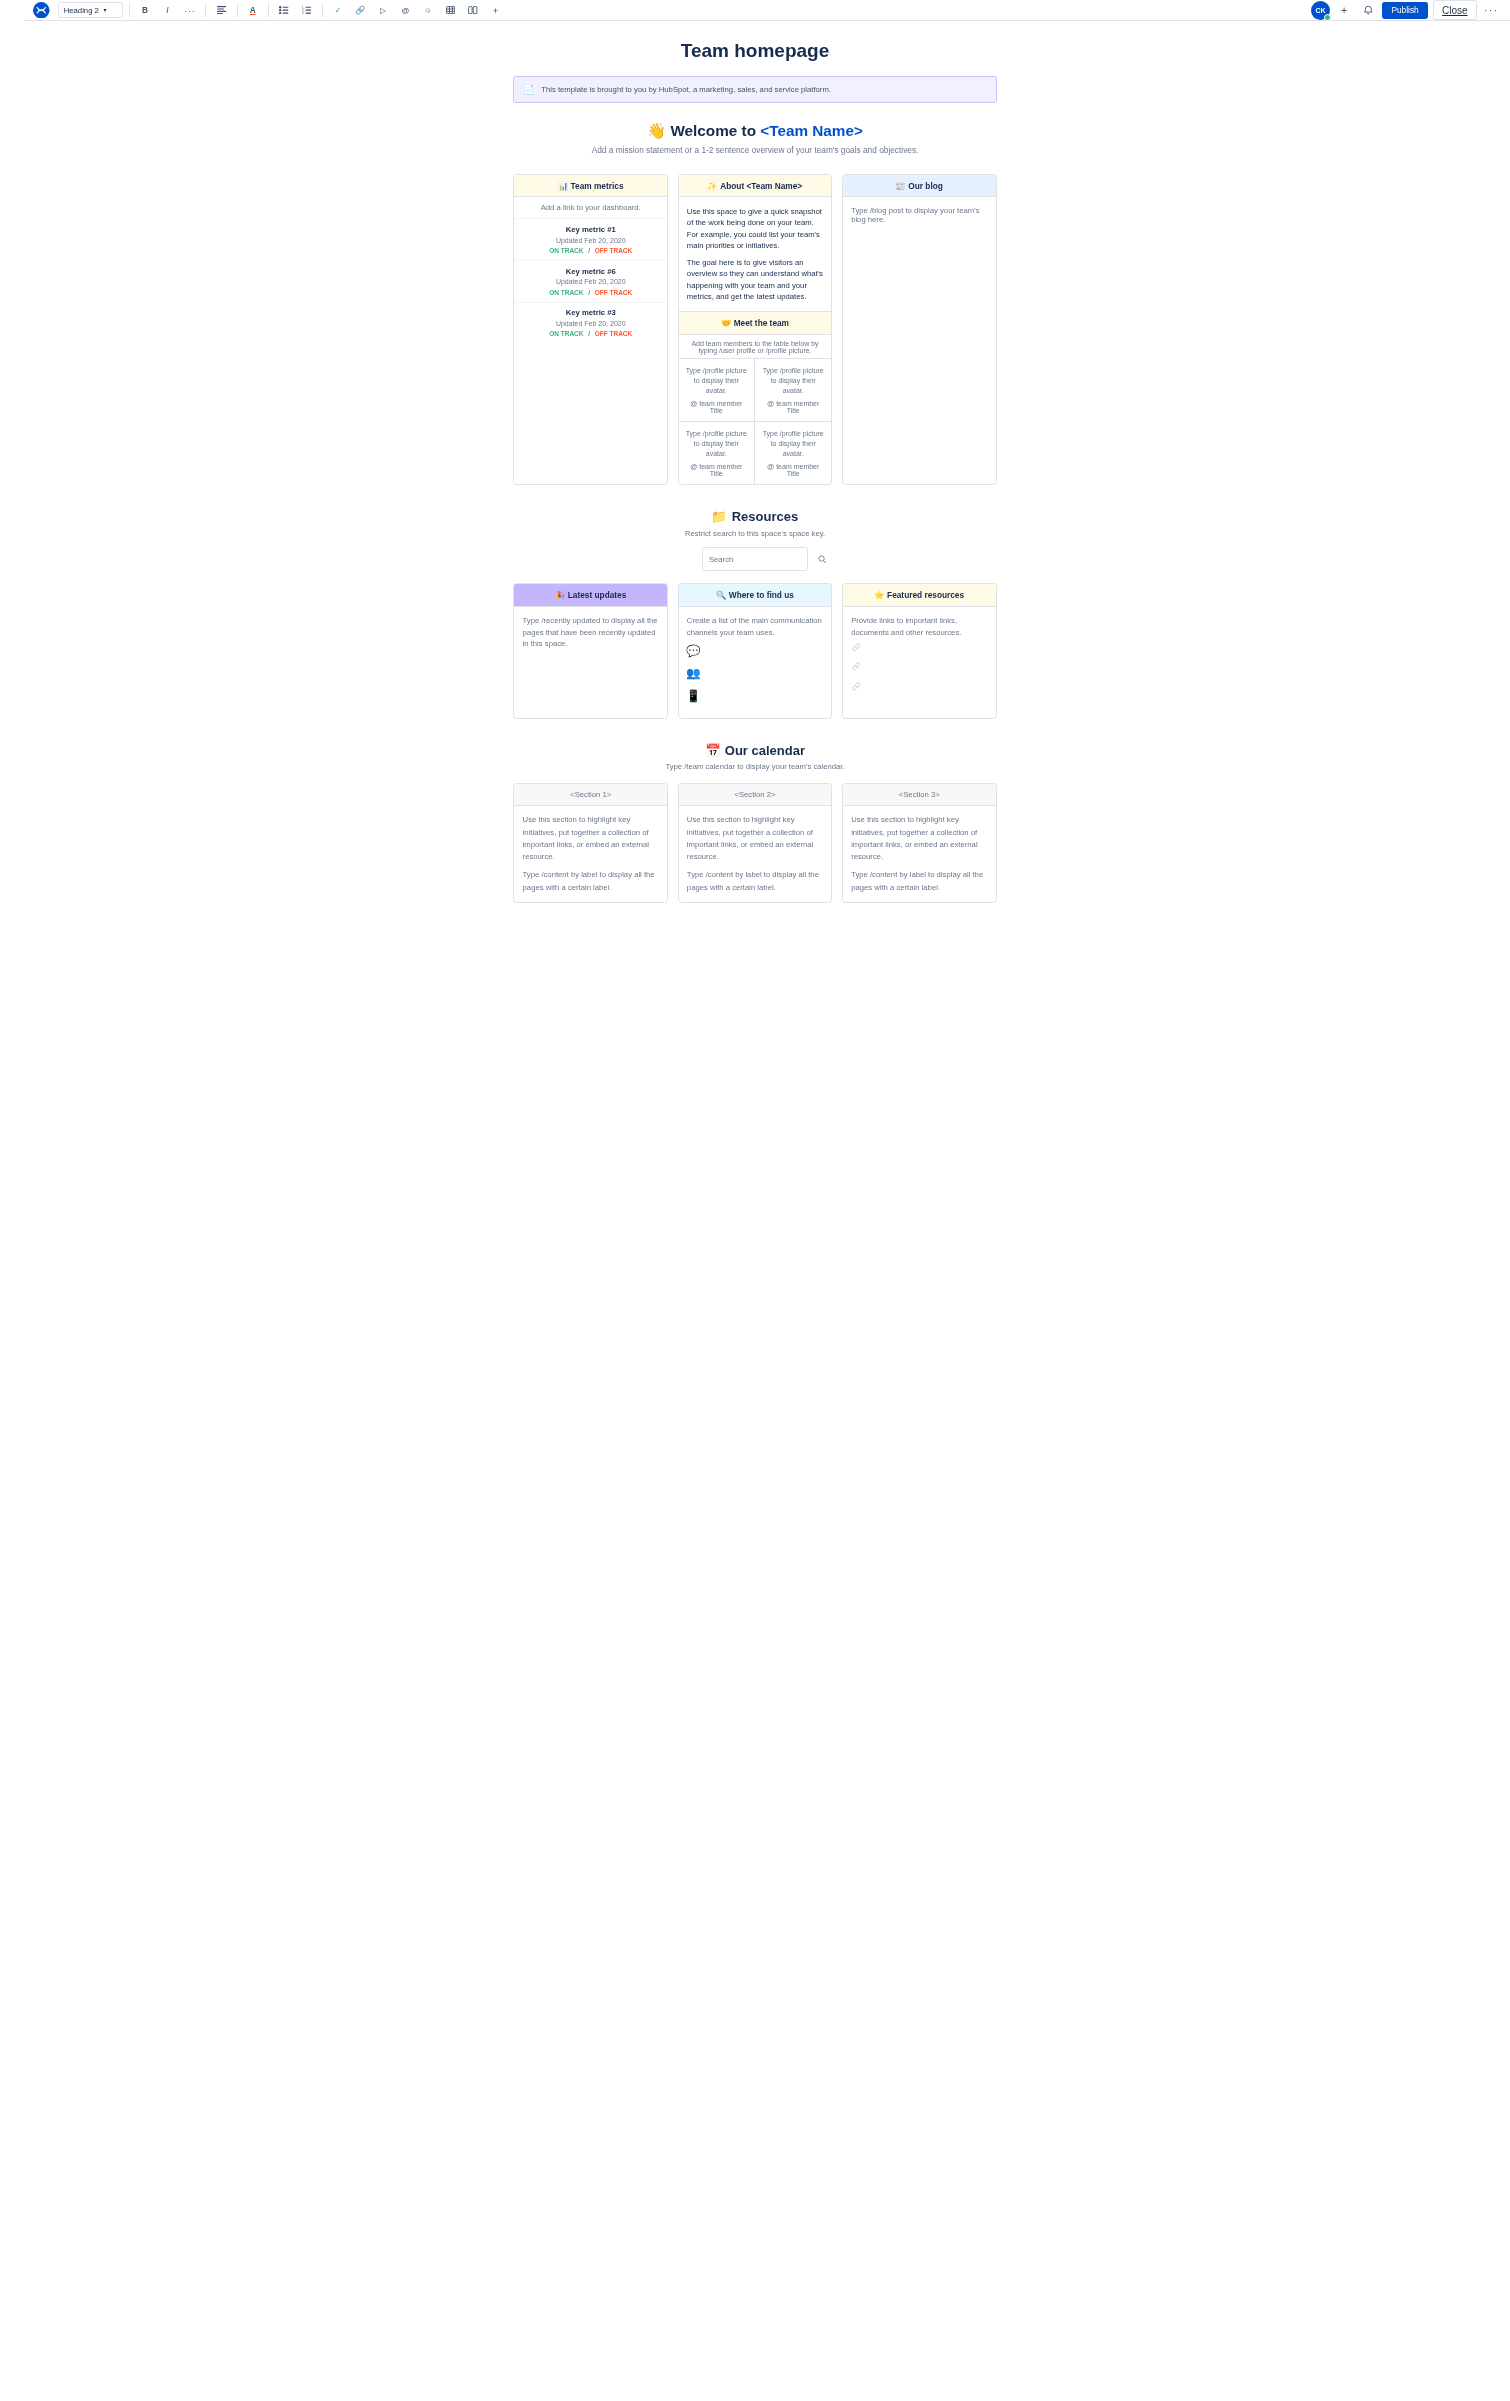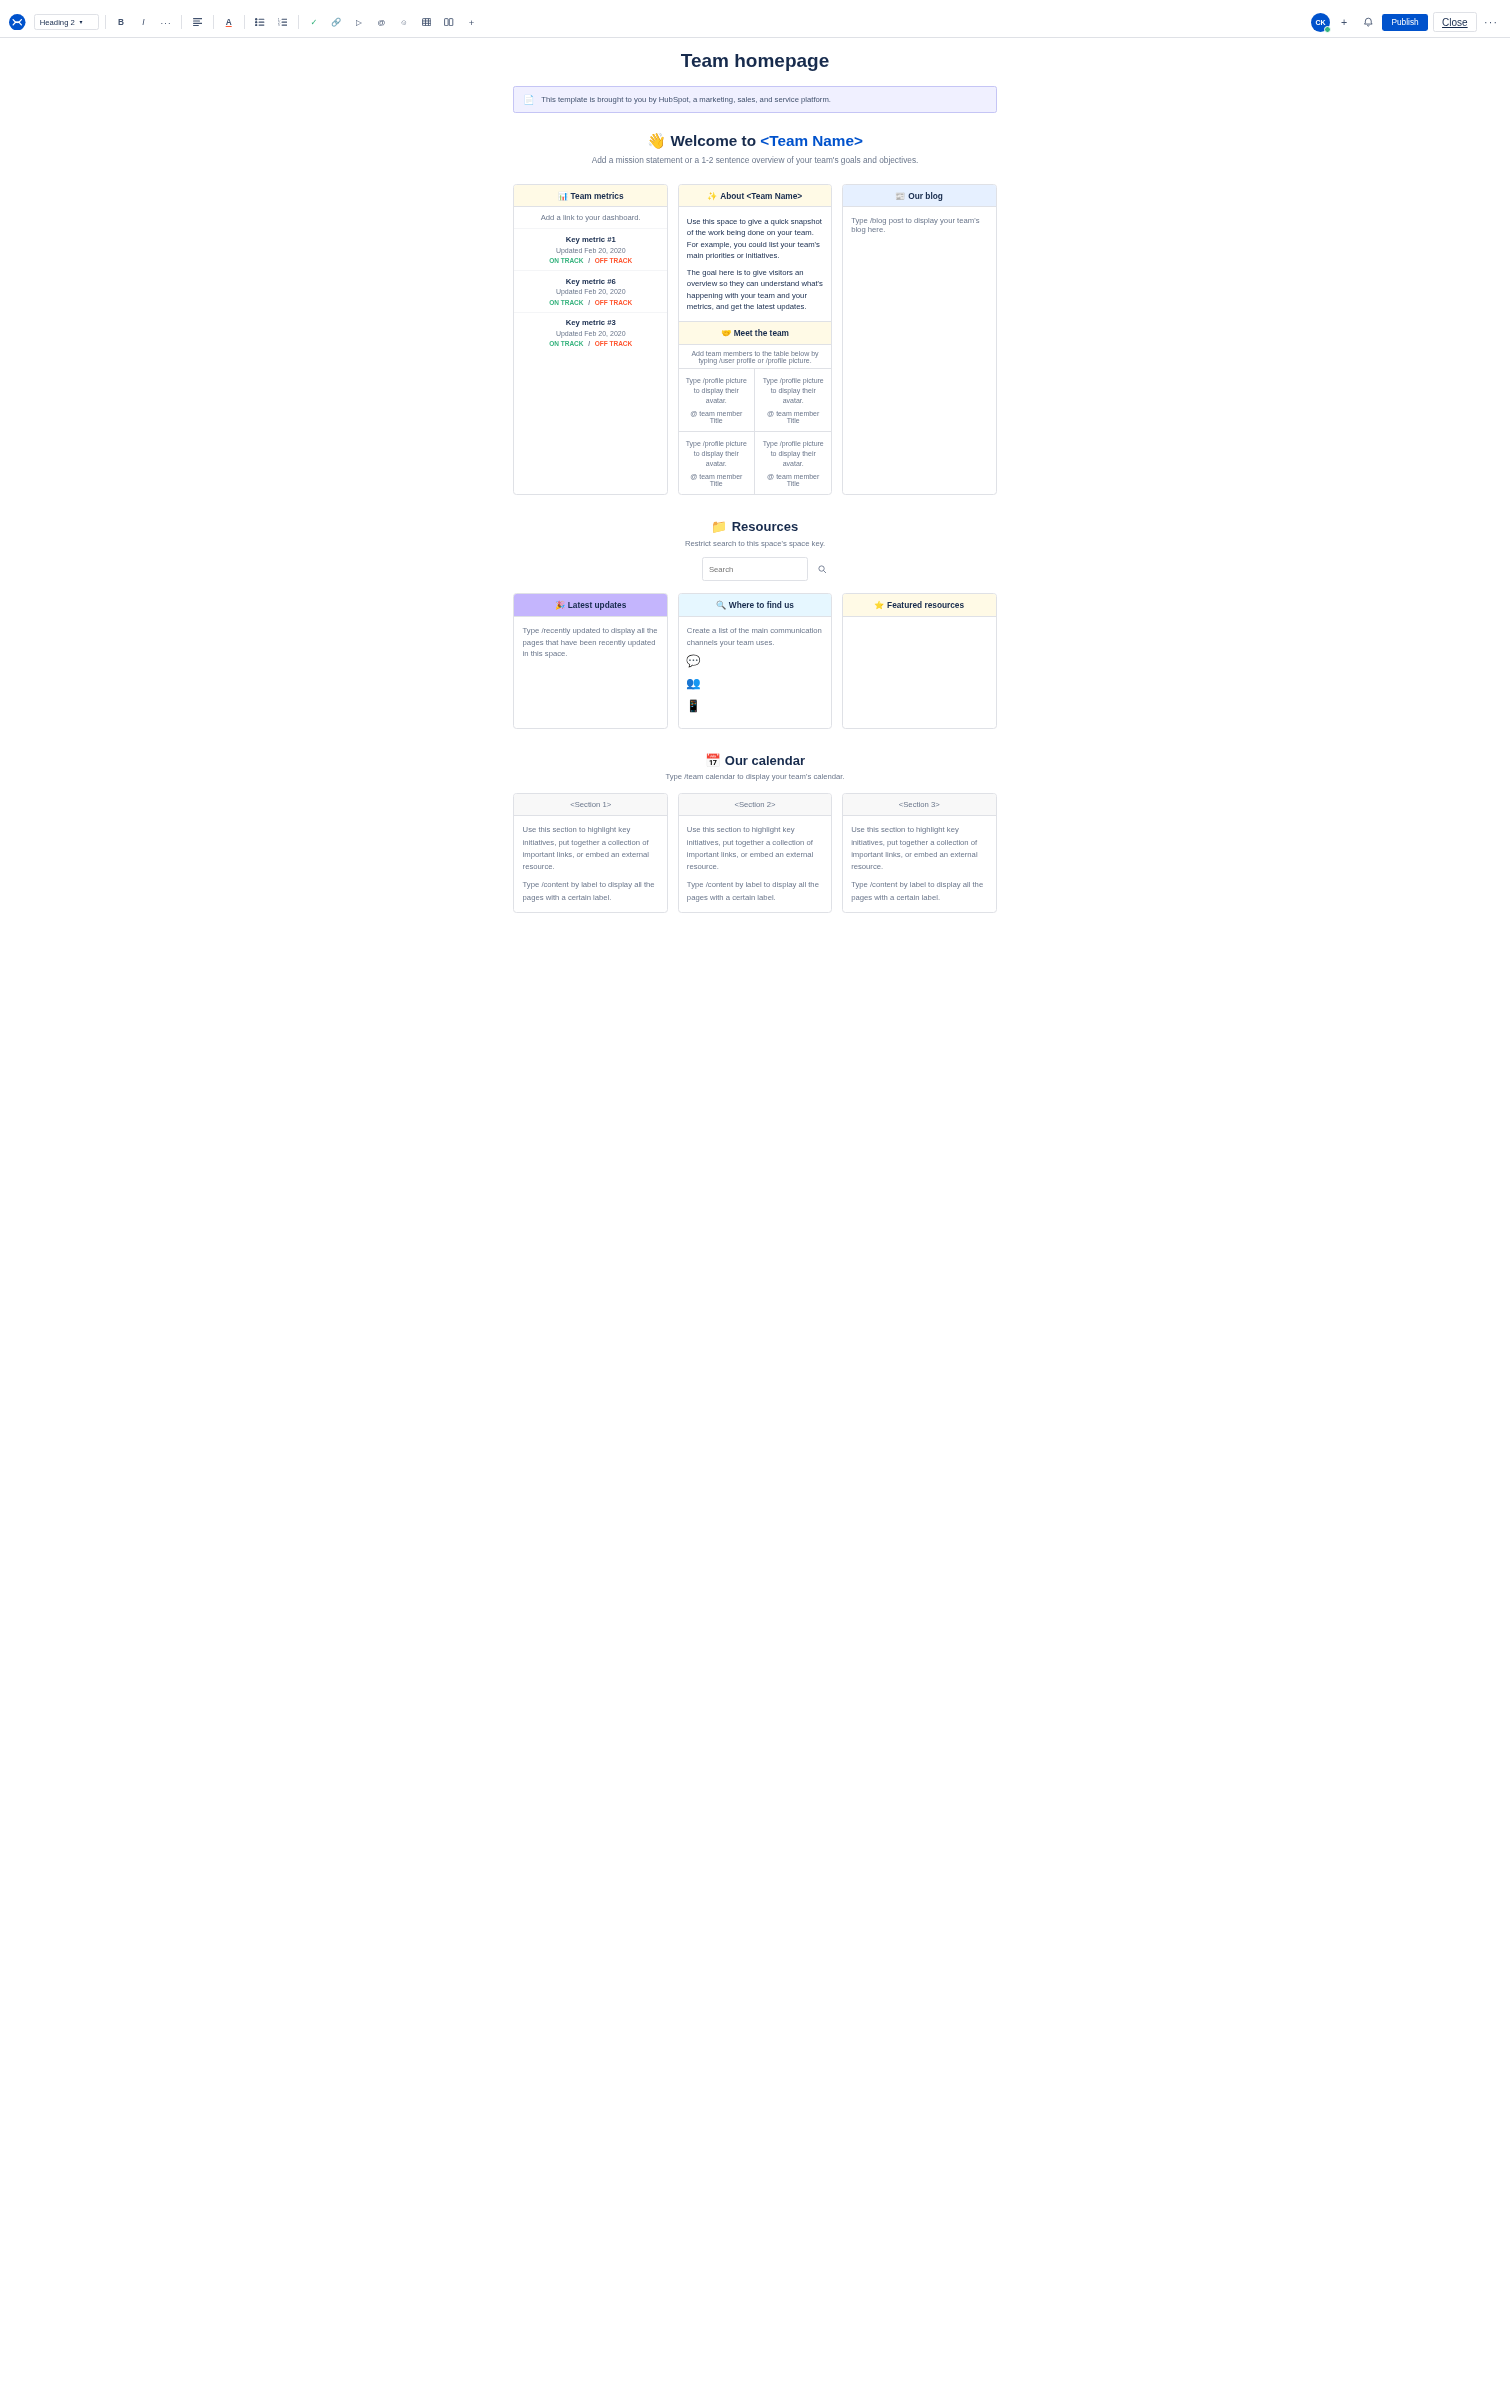--- a/index.html
+++ b/index.html
@@ -1,23 +1,23 @@
 <!DOCTYPE html>
 <html style="font-size:9.4px"><head>
   <meta charset="utf-8">
   <style>
     * { box-sizing: border-box; margin: 0; padding: 0; }
     body { font-family: -apple-system, BlinkMacSystemFont, 'Segoe UI', sans-serif; background: #fff; color: #172b4d; font-size: 8.3px; }
 
     
     .toolbar {
       display: flex; align-items: center; gap: 3.5px;
-      padding: 0 9.4px; height: 31px;
+      padding: 0 9.4px; height: 21px;
       border-bottom: 0.6px solid #dfe1e6;
-      position: sticky; top: 7px; background: #fff; z-index: 100;
+      position: sticky; top: 0; background: #fff; z-index: 100; margin-left: 24px;
     }
     .toolbar-logo { width: 16.5px; height: 16.5px; margin-right: 4.7px; }
     .toolbar-logo svg { width: 16.5px; height: 16.5px; }
     .heading-select {
       display: flex; align-items: center; gap: 2.4px;
       border: 0.6px solid #dfe1e6; border-radius: 2.4px;
       padding: 2.4px 4.7px; cursor: pointer; font-size: 7.7px; color: #172b4d;
       background: #fff; min-width: 65px;
     }
     .toolbar-divider { width: 0.6px; height: 14px; background: #dfe1e6; margin: 0 2.4px; }
@@ -396,20 +396,41 @@
           <div class="rc-icon">👥</div>
           <div class="rc-icon">📱</div>
         </div>
       </div>
 
       <div class="resource-card">
         <div class="rc-header rc-header-yellow">
           <span>⭐</span>
           <span>Featured resources</span>
         </div>
+        <div class="rc-body">
+          <span>Provide links to important links, documents and other resources.</span>
+          <span class="link-icon">
+            <svg width="10.6" height="10.6" viewBox="0 0 18 18" fill="none">
+                <path d="M8 10a3 3 0 004.24 0l2-2a3 3 0 00-4.24-4.24l-1 1" stroke="#c1c7d0" stroke-width="1.5" stroke-linecap="round"></path>
+                <path d="M10 8a3 3 0 00-4.24 0l-2 2a3 3 0 004.24 4.24l1-1" stroke="#c1c7d0" stroke-width="1.5" stroke-linecap="round"></path>
+              </svg>
+          </span>
+          <span class="link-icon">
+            <svg width="10.6" height="10.6" viewBox="0 0 18 18" fill="none">
+                <path d="M8 10a3 3 0 004.24 0l2-2a3 3 0 00-4.24-4.24l-1 1" stroke="#c1c7d0" stroke-width="1.5" stroke-linecap="round"></path>
+                <path d="M10 8a3 3 0 00-4.24 0l-2 2a3 3 0 004.24 4.24l1-1" stroke="#c1c7d0" stroke-width="1.5" stroke-linecap="round"></path>
+              </svg>
+          </span>
+          <span class="link-icon">
+            <svg width="10.6" height="10.6" viewBox="0 0 18 18" fill="none">
+                <path d="M8 10a3 3 0 004.24 0l2-2a3 3 0 00-4.24-4.24l-1 1" stroke="#c1c7d0" stroke-width="1.5" stroke-linecap="round"></path>
+                <path d="M10 8a3 3 0 00-4.24 0l-2 2a3 3 0 004.24 4.24l1-1" stroke="#c1c7d0" stroke-width="1.5" stroke-linecap="round"></path>
+              </svg>
+          </span>
+        </div>
       </div>
     </div>
   </div>
 
   <div class="calendar-section">
     <div class="section-title">
       <span>📅</span>
       <span>Our calendar</span>
     </div>
     <div class="calendar-desc">Type /team calendar to display your team's calendar.</div>

